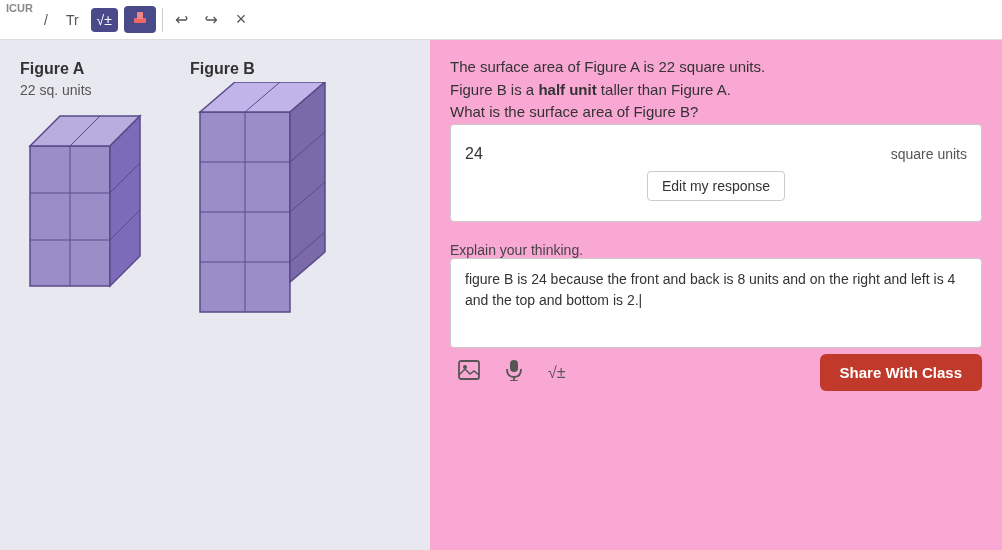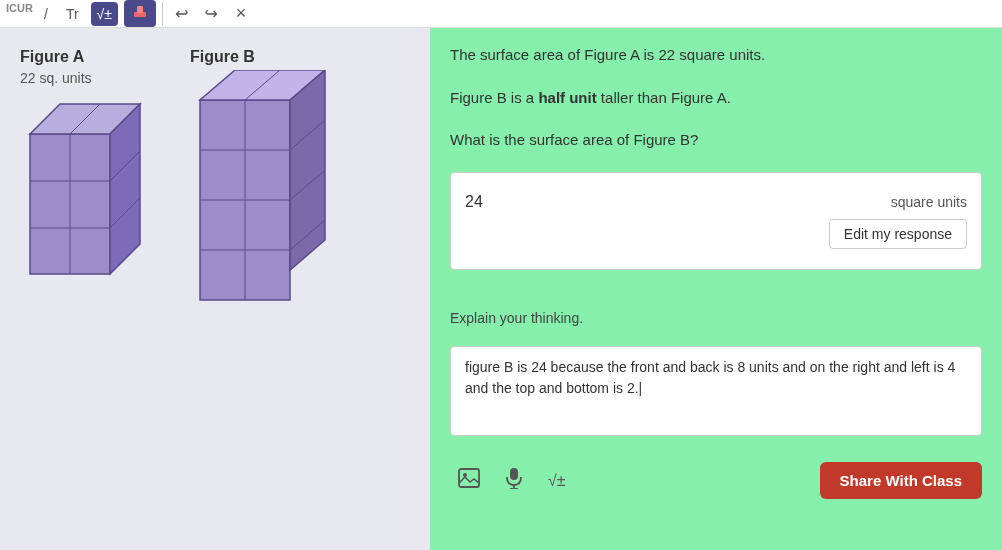--- a/index.html
+++ b/index.html
@@ -95,25 +95,25 @@
     
     .figure-b-block {
       width: 150px;
       height: 230px;
       position: relative;
     }
 
     
     .right-panel {
       flex: 1;
-      background: #86efac;
+      background: #f9a8d4;
       padding: 16px 20px;
       display: flex;
       flex-direction: column;
-      gap: 20px;
+      gap: 0;
       overflow-y: auto;
     }
 
     .question-text {
       font-size: 15px;
       color: #333;
       line-height: 1.5;
     }
 
     .bold-text {
@@ -217,21 +217,21 @@
       cursor: pointer;
     }
 
     .top-bar-wrapper {
       position: relative;
       display: flex;
       align-items: center;
       padding: 4px 8px;
       background: #fff;
       border-bottom: 1px solid #ddd;
-      height: 28px;
+      height: 40px;
       gap: 6px;
     }
 
     .icur-label {
       font-size: 11px;
       color: #888;
       font-weight: bold;
       position: absolute;
       left: 6px;
       top: 2px;
@@ -327,21 +327,21 @@
       <span>Figure B is a </span><span class="bold-text">half unit</span><span> taller than Figure A.</span>
     </p>
 
     <p class="question-text">What is the surface area of Figure B?</p>
 
     <div class="answer-box">
       <div class="answer-row">
         <span class="answer-value">24</span>
         <span class="answer-unit">square units</span>
       </div>
-      <div style="display:flex; justify-content:flex-end;">
+      <div style="display:flex; justify-content:center;">
         <button class="edit-btn">Edit my response</button>
       </div>
     </div>
 
     <p class="explain-label">Explain your thinking.</p>
 
     <div class="explain-box">
       <span class="explain-text cursor-line">figure B is 24 because the front and back is 8 units and on the right and left is 4  and the top and bottom is 2.</span>
     </div>
 

